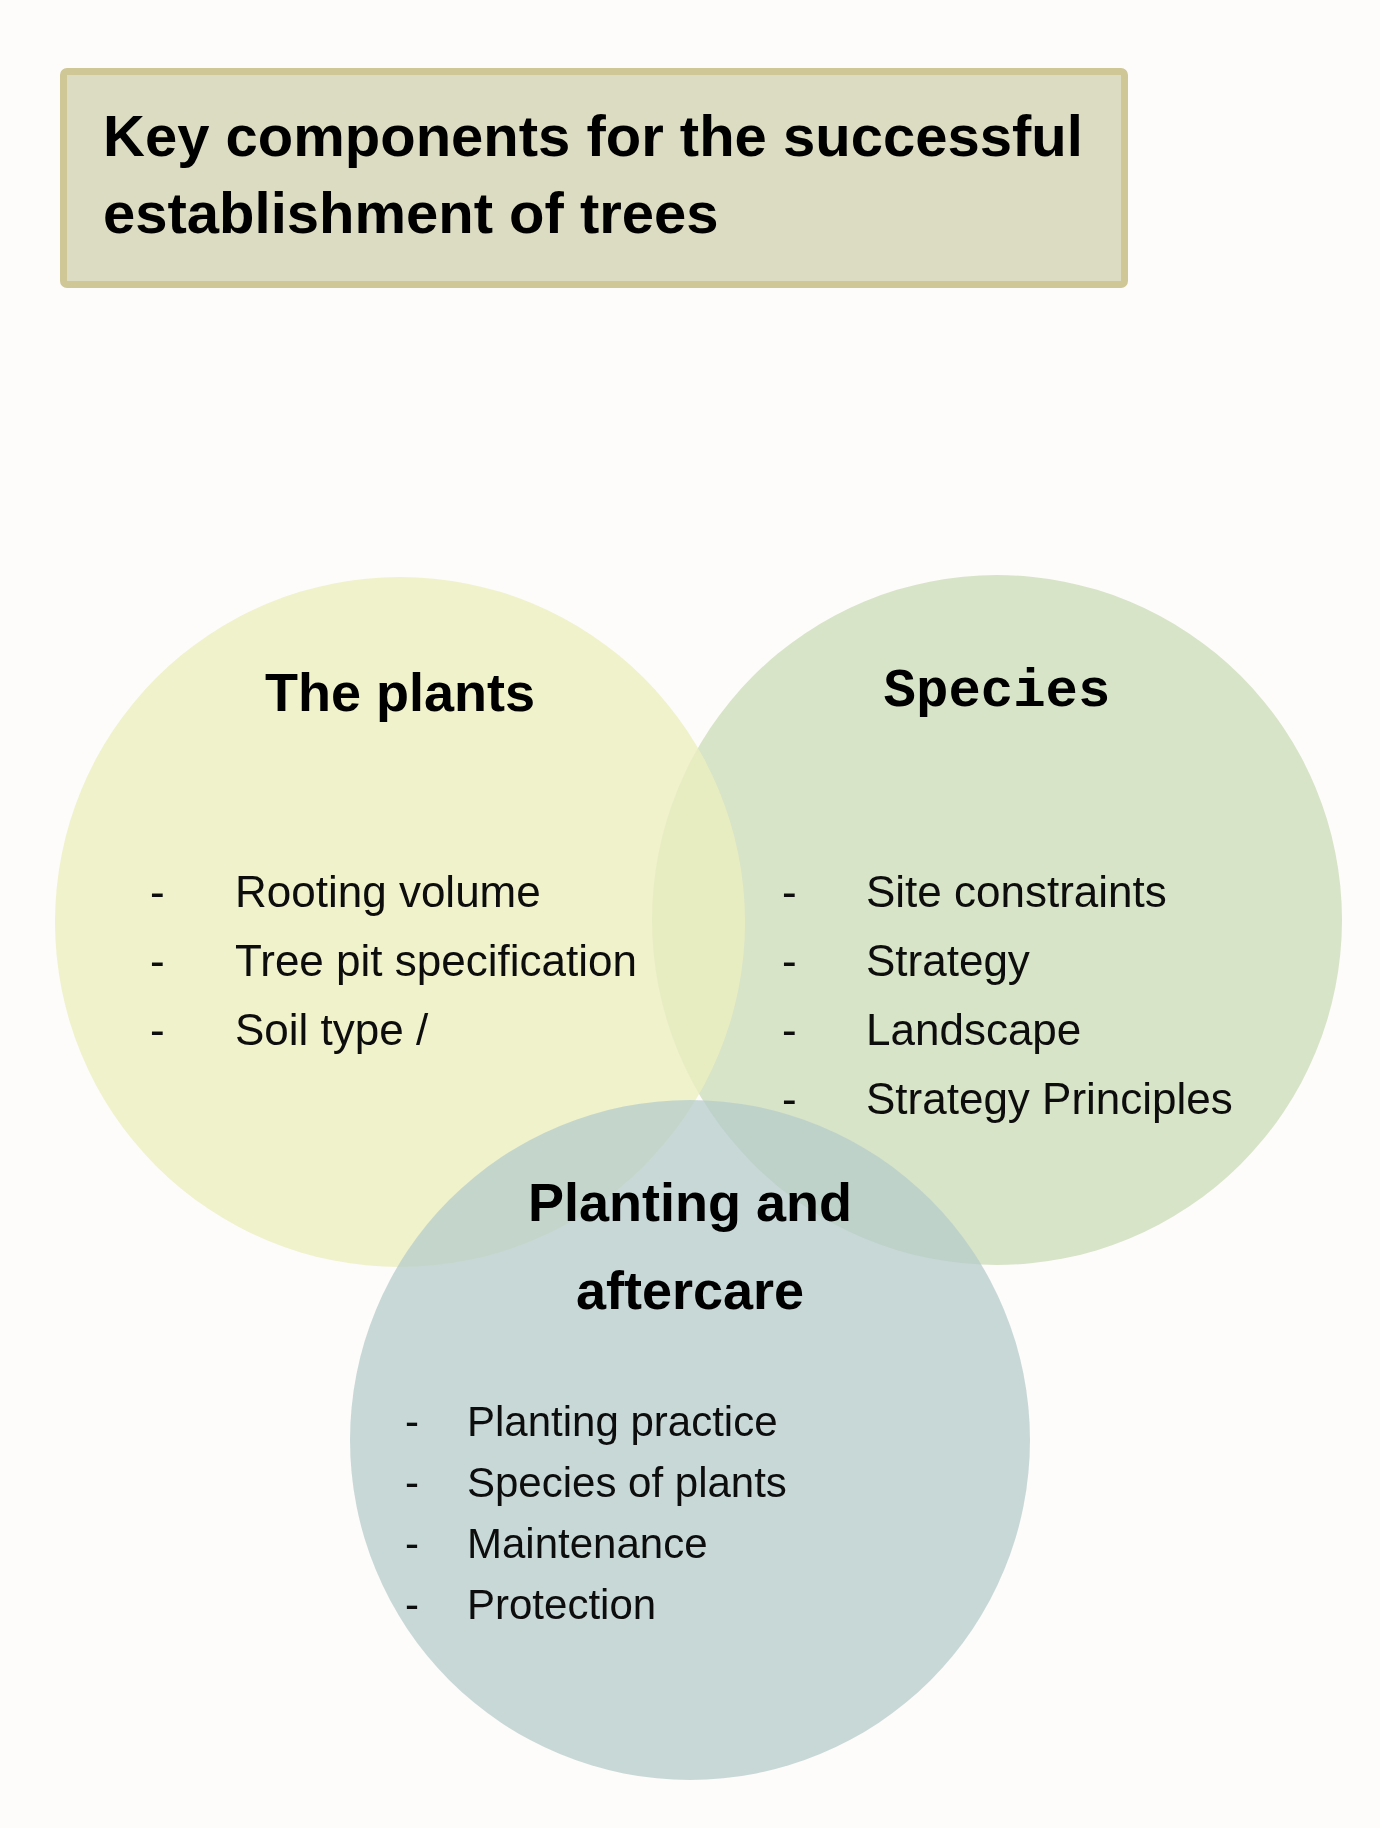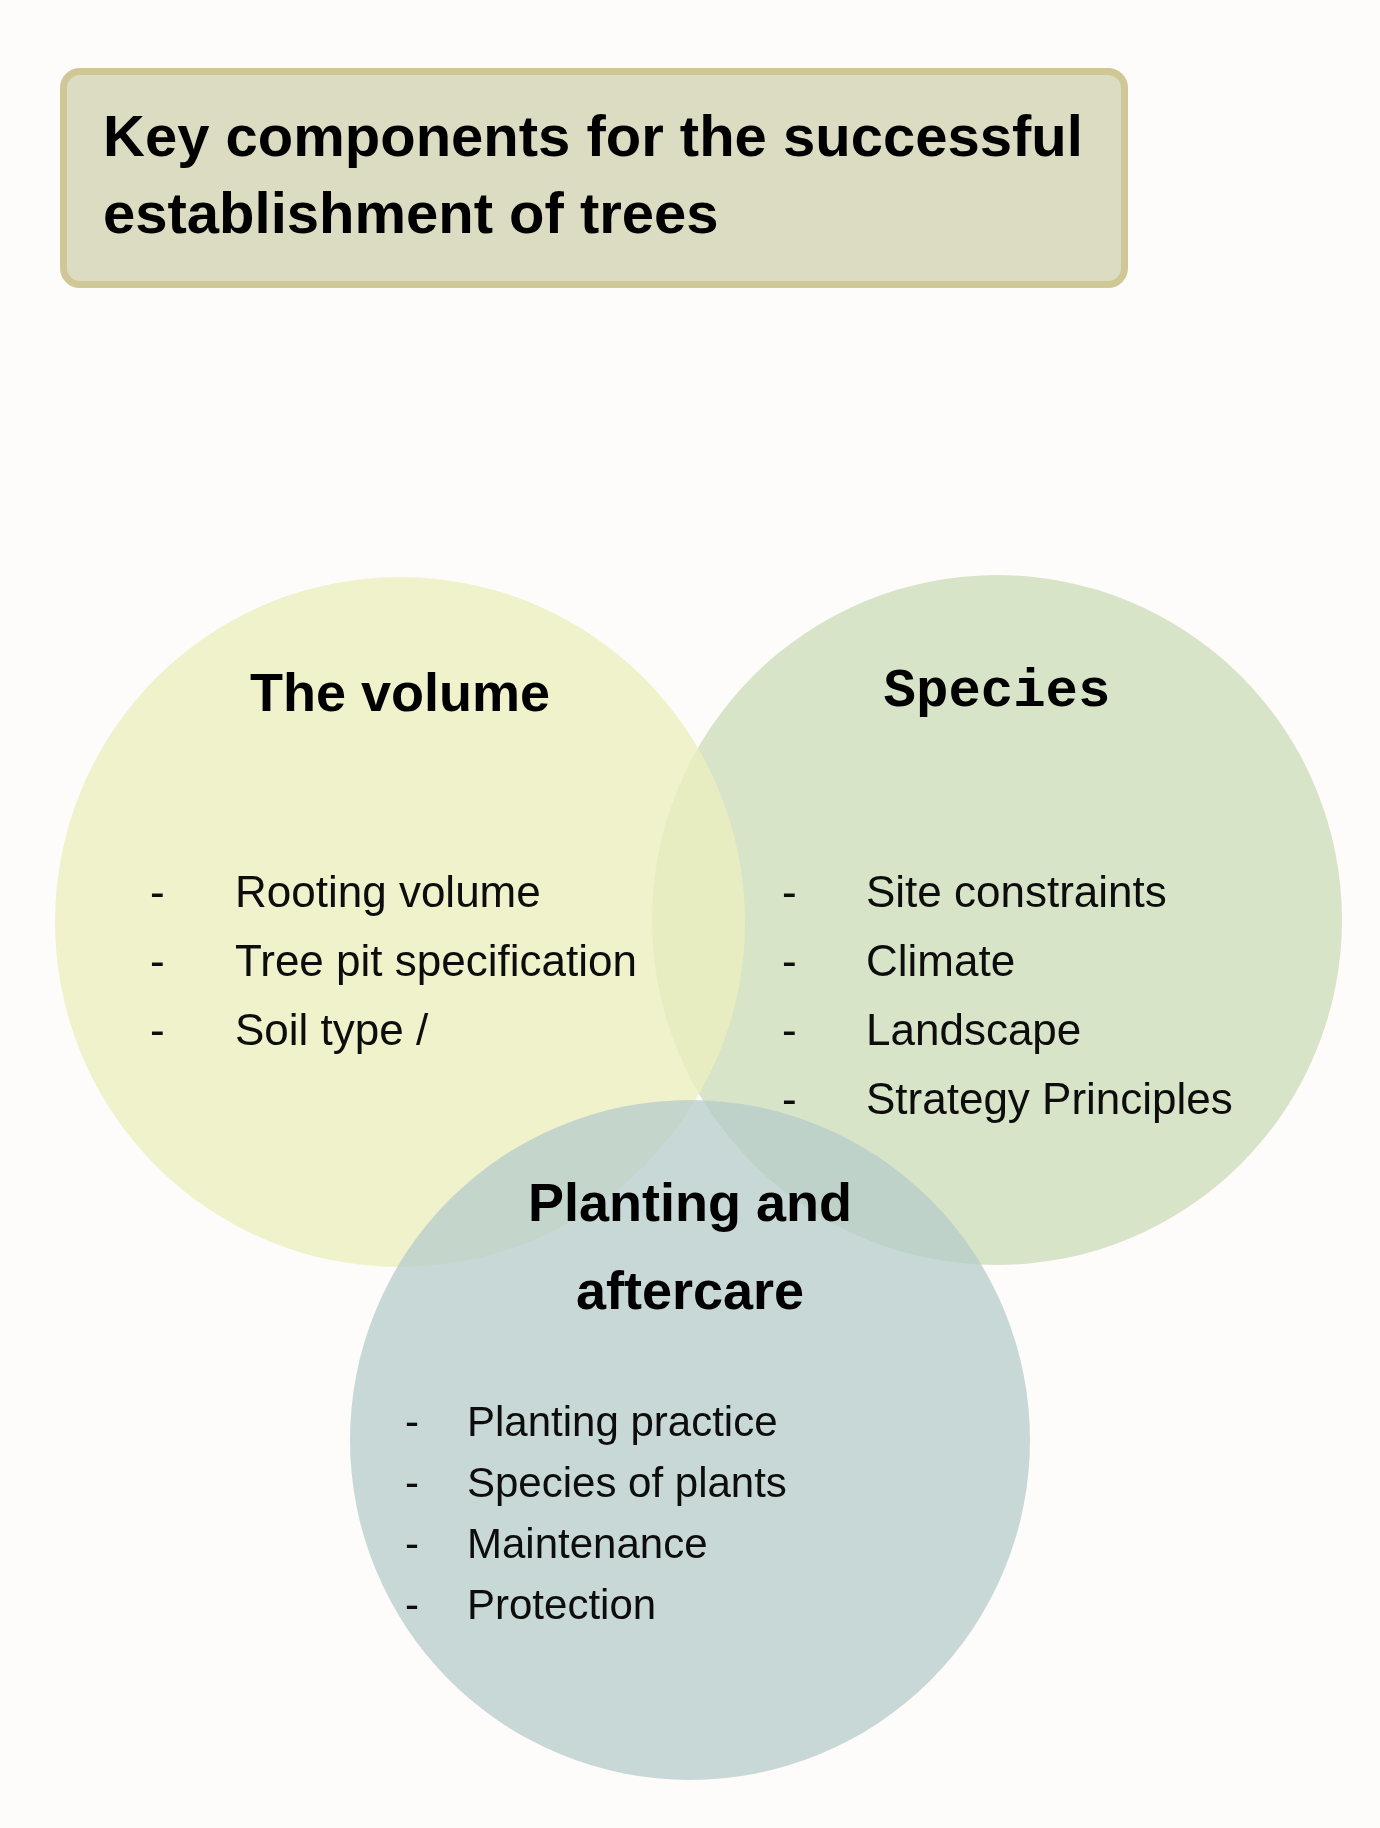--- a/index.html
+++ b/index.html
@@ -15,21 +15,21 @@
     color: #000;
   }
   .title-box {
     position: absolute;
     left: 60px;
     top: 68px;
     width: 1068px;
     height: 220px;
     box-sizing: border-box;
     border: 7px solid #cfc795;
-    border-radius: 20px;
+    border-radius: 7px;
     padding: 22px 0 0 36px;
   }
   .title-line {
     font-size: 58px;
     font-weight: bold;
     line-height: 77px;
     letter-spacing: 0px;
     white-space: nowrap;
   }
   .venn-svg {
@@ -91,21 +91,21 @@
     <div class="title-line">establishment of trees</div>
   </div>
 
   <svg class="venn-svg" width="1380" height="1828" viewBox="0 0 1380 1828">
     <circle cx="997" cy="920" r="345" fill="#d8e4c8"></circle>
     <circle cx="400" cy="922" r="345" fill-opacity="0.8" fill="#ecefbf"></circle>
     <circle cx="690" cy="1440" r="340" fill-opacity="0.75" fill="#b6cccb"></circle>
   </svg>
 
   <div class="circle-heading heading-rooting">
-    <span class="hline">The volume</span>
+    <span class="hline">The plants</span>
   </div>
   <div class="vlist list-rooting">
     <div class="vrow">
       <span class="dash">-</span>
       <span class="txt">Rooting volume</span>
     </div>
     <div class="vrow">
       <span class="dash">-</span>
       <span class="txt">Tree pit specification</span>
     </div>
@@ -118,21 +118,21 @@
   <div class="circle-heading heading-species">
     <span class="hline">Species</span>
   </div>
   <div class="vlist list-species">
     <div class="vrow">
       <span class="dash">-</span>
       <span class="txt">Site constraints</span>
     </div>
     <div class="vrow">
       <span class="dash">-</span>
-      <span class="txt">Climate</span>
+      <span class="txt">Strategy</span>
     </div>
     <div class="vrow">
       <span class="dash">-</span>
       <span class="txt">Landscape</span>
     </div>
     <div class="vrow">
       <span class="dash">-</span>
       <span class="txt">Strategy Principles</span>
     </div>
   </div>

